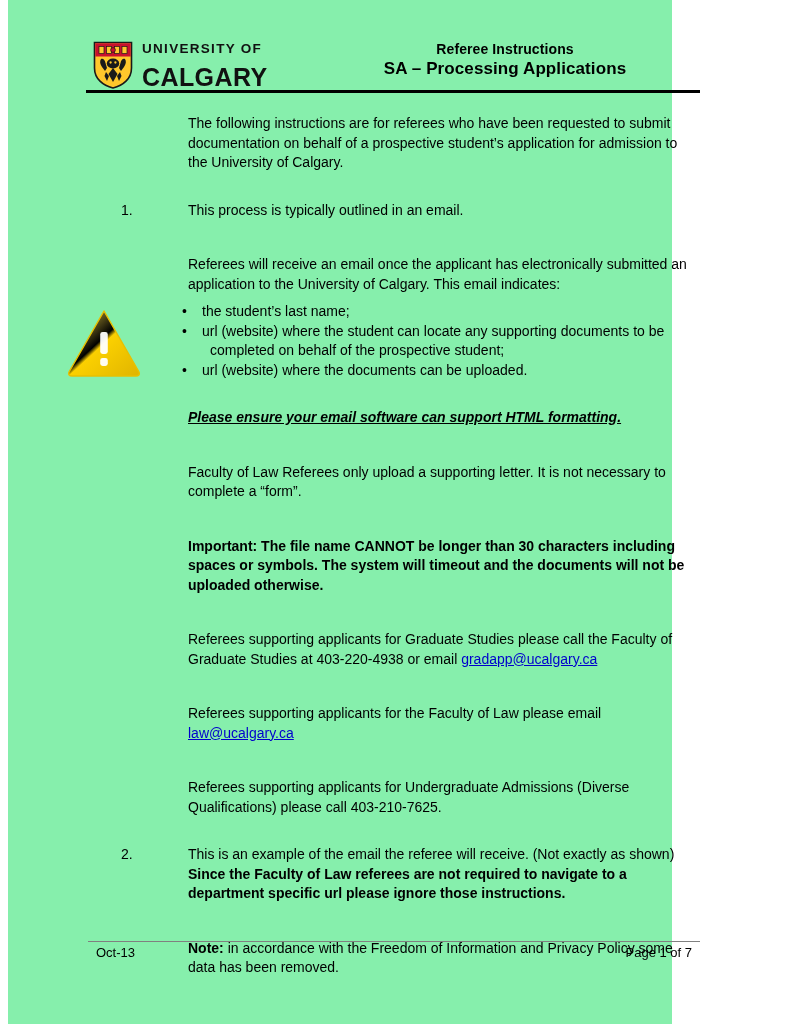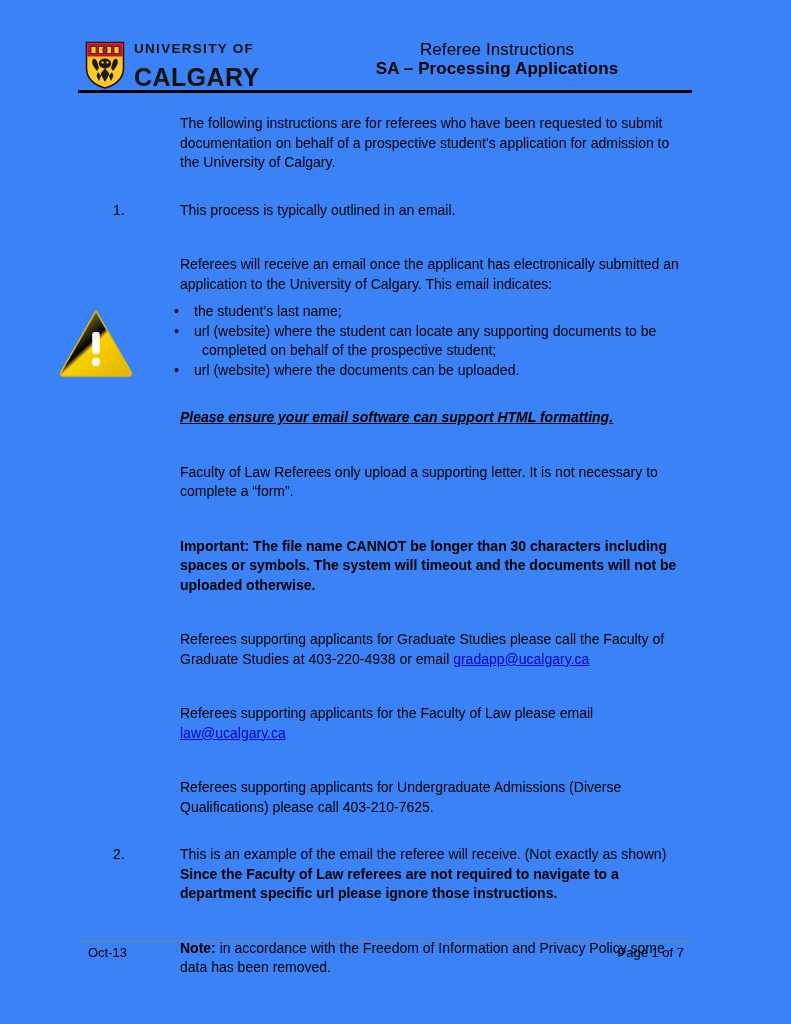--- a/index.html
+++ b/index.html
@@ -12,24 +12,24 @@
     height: 1024px;
     font-family: "Liberation Sans", sans-serif;
     color: #000000;
     position: relative;
     overflow: hidden;
   }
 
   
   .page {
     position: absolute;
-    left: 0; top: 0;
-    width: 791px;
+    left: 8px; top: 0;
+    width: 664px;
     height: 1024px;
-    background: #3b82f6;
+    background: #86efac;
   }
 
   
   .header {
     position: absolute;
     left: 80px;
     top: 38px;
     width: 612px;
     height: 50px;
   }
@@ -70,22 +70,22 @@
   }
 
   .header-titles {
     position: absolute;
     right: 0;
     top: 2px;
     text-align: center;
     width: 390px;
   }
   .doc-title {
-    font-size: 17px;
-    font-weight: normal;
+    font-size: 14px;
+    font-weight: bold;
     line-height: 19px;
     letter-spacing: 0.1px;
   }
   .doc-subtitle {
     font-size: 17px;
     font-weight: bold;
     line-height: 15px;
     margin-top: 2px;
     letter-spacing: 0.1px;
   }

